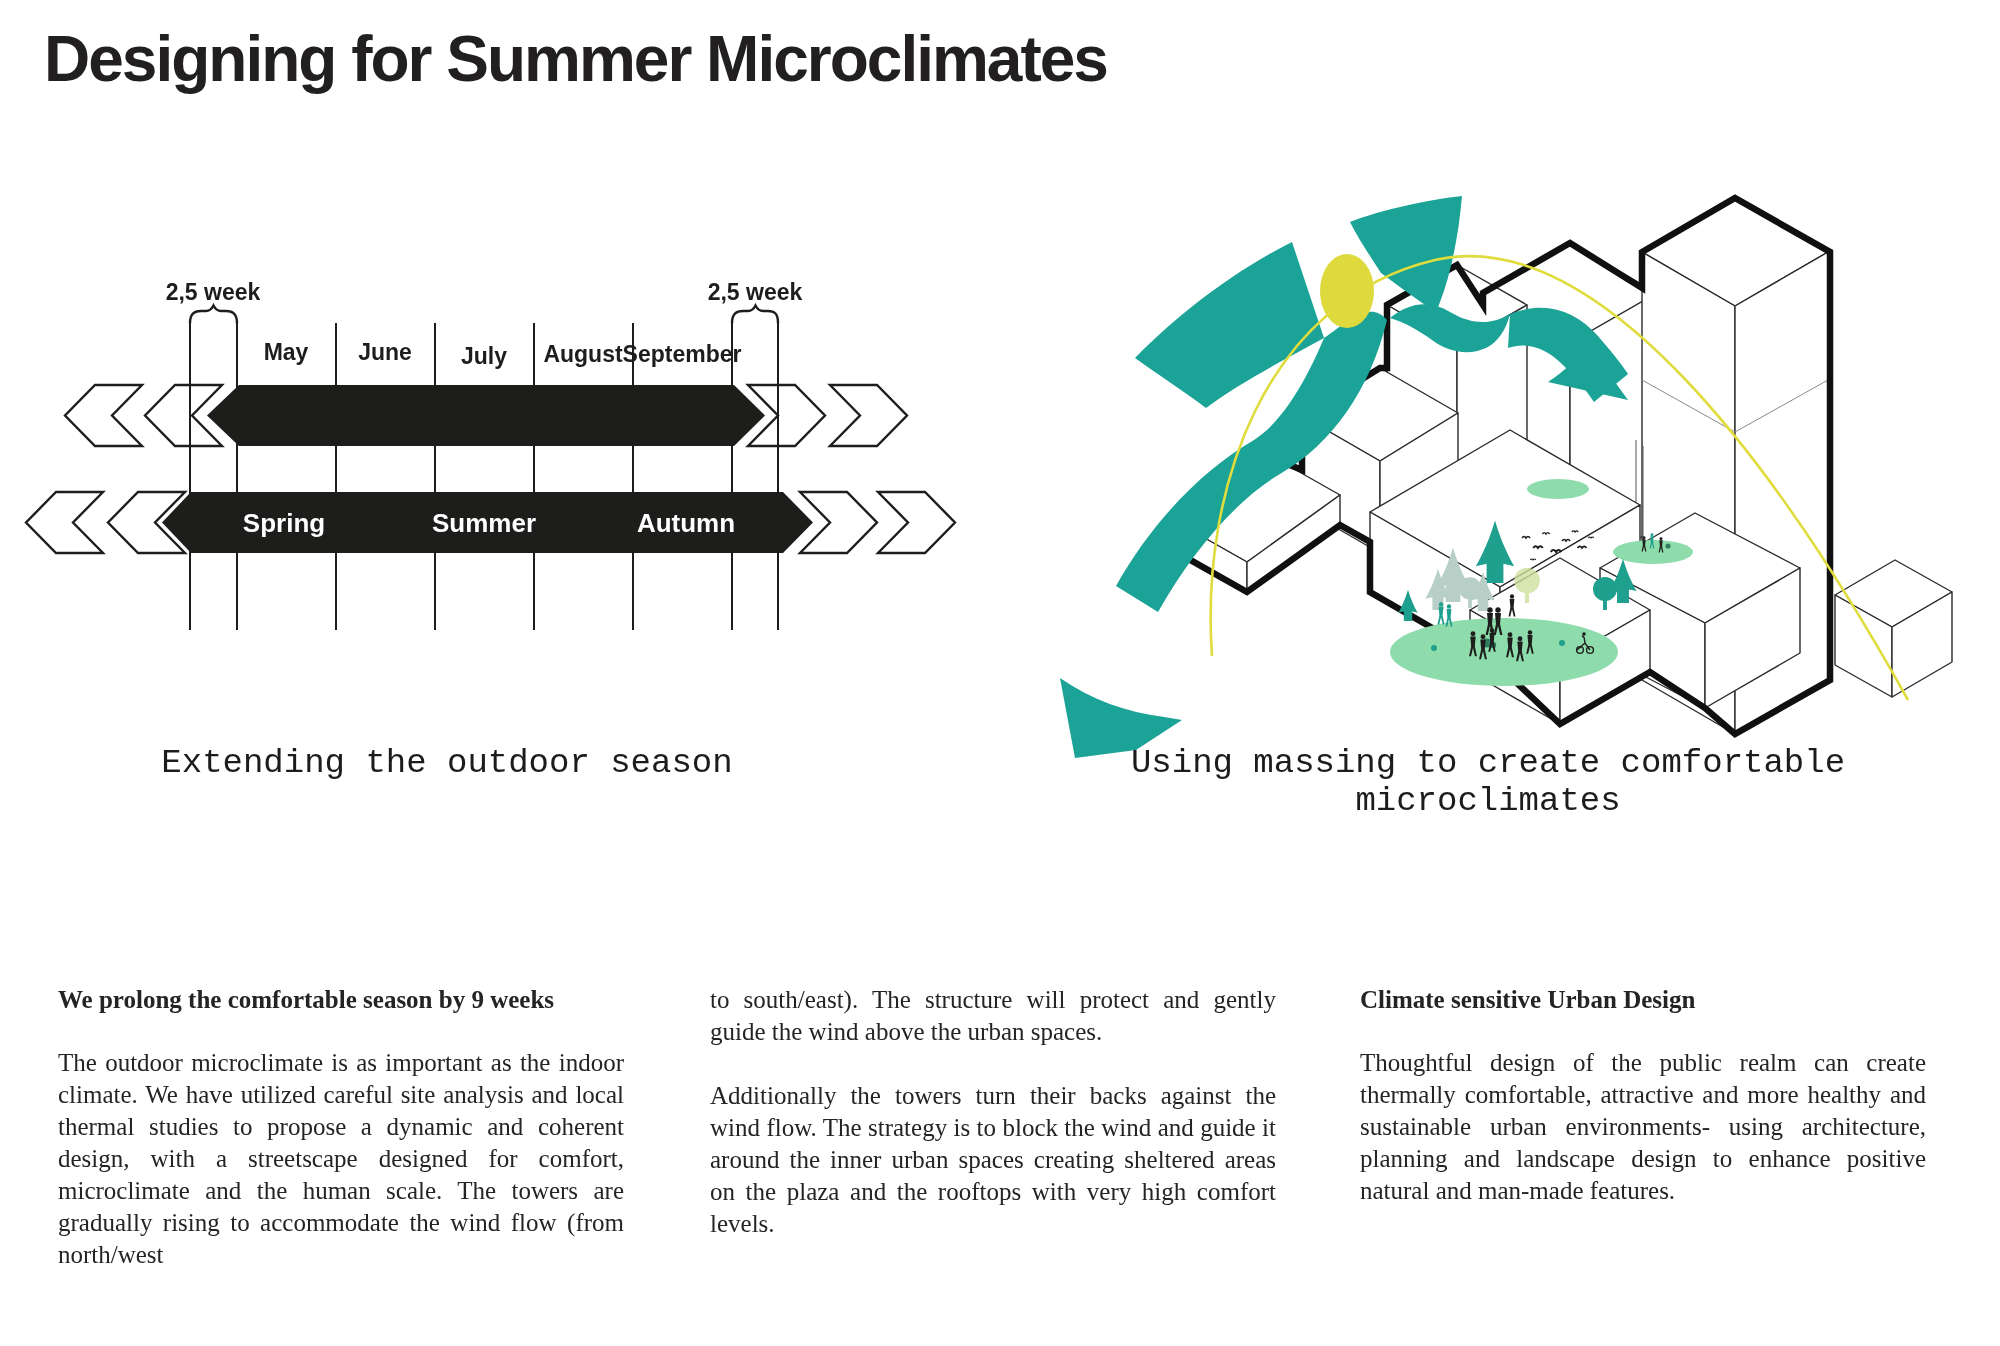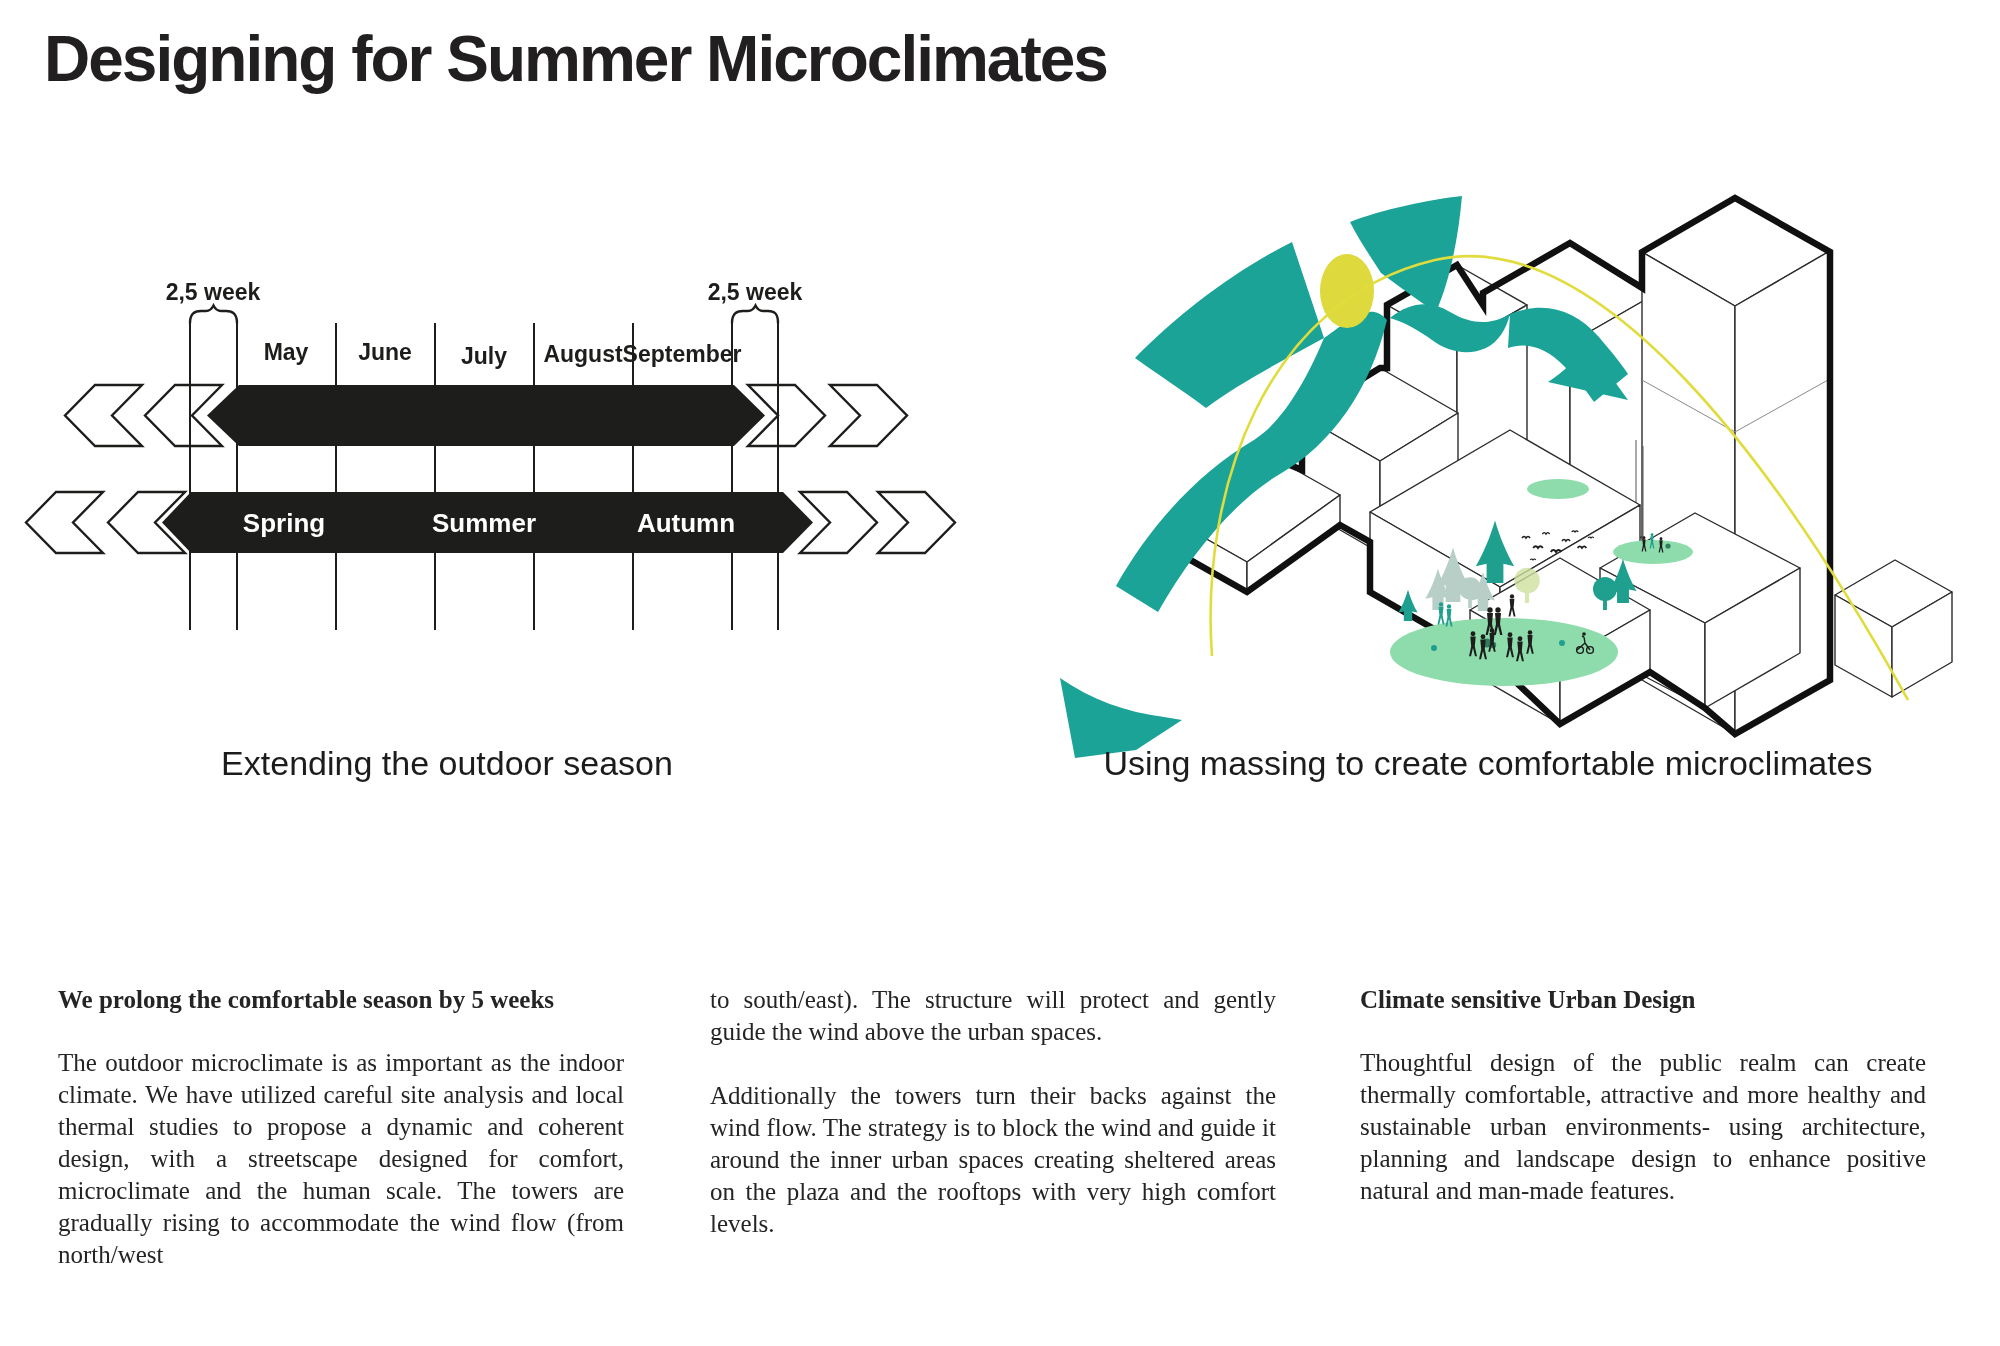--- a/index.html
+++ b/index.html
@@ -1,20 +1,20 @@
 <!DOCTYPE html>
 <html><head>
 <meta charset="utf-8">
 <style>
   html,body{margin:0;padding:0;background:#ffffff;}
   .page{position:relative;width:2000px;height:1346px;background:#ffffff;overflow:hidden;
         font-family:"Liberation Sans",sans-serif;color:#1d1d1b;}
   .title{position:absolute;left:44px;top:22px;font-size:64px;font-weight:bold;
          letter-spacing:-2px;color:#221f20;white-space:nowrap;}
-  .caption{position:absolute;font-family:Liberation Sans, sans-serif;font-size:34px;
+  .caption{position:absolute;font-family:Liberation Mono, monospace;font-size:34px;
            color:#1c1c1c;text-align:center;}
   .caption.left{left:140px;top:744px;width:614px;}
   .caption.right{left:1038px;top:744px;width:900px;}
   .col{position:absolute;top:984px;width:566px;font-family:"Liberation Serif",serif;
        font-size:25px;line-height:32px;color:#242424;text-align:justify;}
   .col .heading{font-weight:bold;margin:0 0 31px 0;white-space:nowrap;font-size:25px;}
   .col p{margin:0 0 32px 0;}
   .col p:last-child{margin-bottom:8px;}
   .col1{left:58px;} .col2{left:710px;} .col3{left:1360px;}
   svg{position:absolute;}
@@ -218,21 +218,21 @@
     </g>
 
     <ellipse cx="307" cy="151" rx="27" ry="37" fill="#ded93c"></ellipse>
     <path d="M172,516 C160,350 225,160 395,120 C560,82 740,330 868,560" fill="none" stroke="#e1dc3e" stroke-width="2.6"></path>
   </svg>
 
   <div class="caption left">Extending the outdoor season</div>
   <div class="caption right">Using massing to create comfortable microclimates</div>
 
   <div class="col col1">
-    <p class="heading">We prolong the comfortable season by 5 weeks</p>
+    <p class="heading">We prolong the comfortable season by 9 weeks</p>
     <p>The outdoor microclimate is as important as the indoor climate. We have utilized careful site analysis and local thermal studies to propose a dynamic and coherent design, with a streetscape designed for comfort, microclimate and the human scale.  The towers are gradually rising to accommodate the wind flow (from north/west</p>
   </div>
 
   <div class="col col3">
     <p class="heading">Climate sensitive Urban Design</p>
     <p>Thoughtful design of the public realm can create thermally comfortable, attractive and more healthy and sustainable urban environments- using architecture, planning and landscape design to enhance positive natural and man-made features.</p>
   </div>
 
   <div class="col col2">
     <p>to south/east).   The structure will protect and gently guide the wind above the urban spaces.</p>

